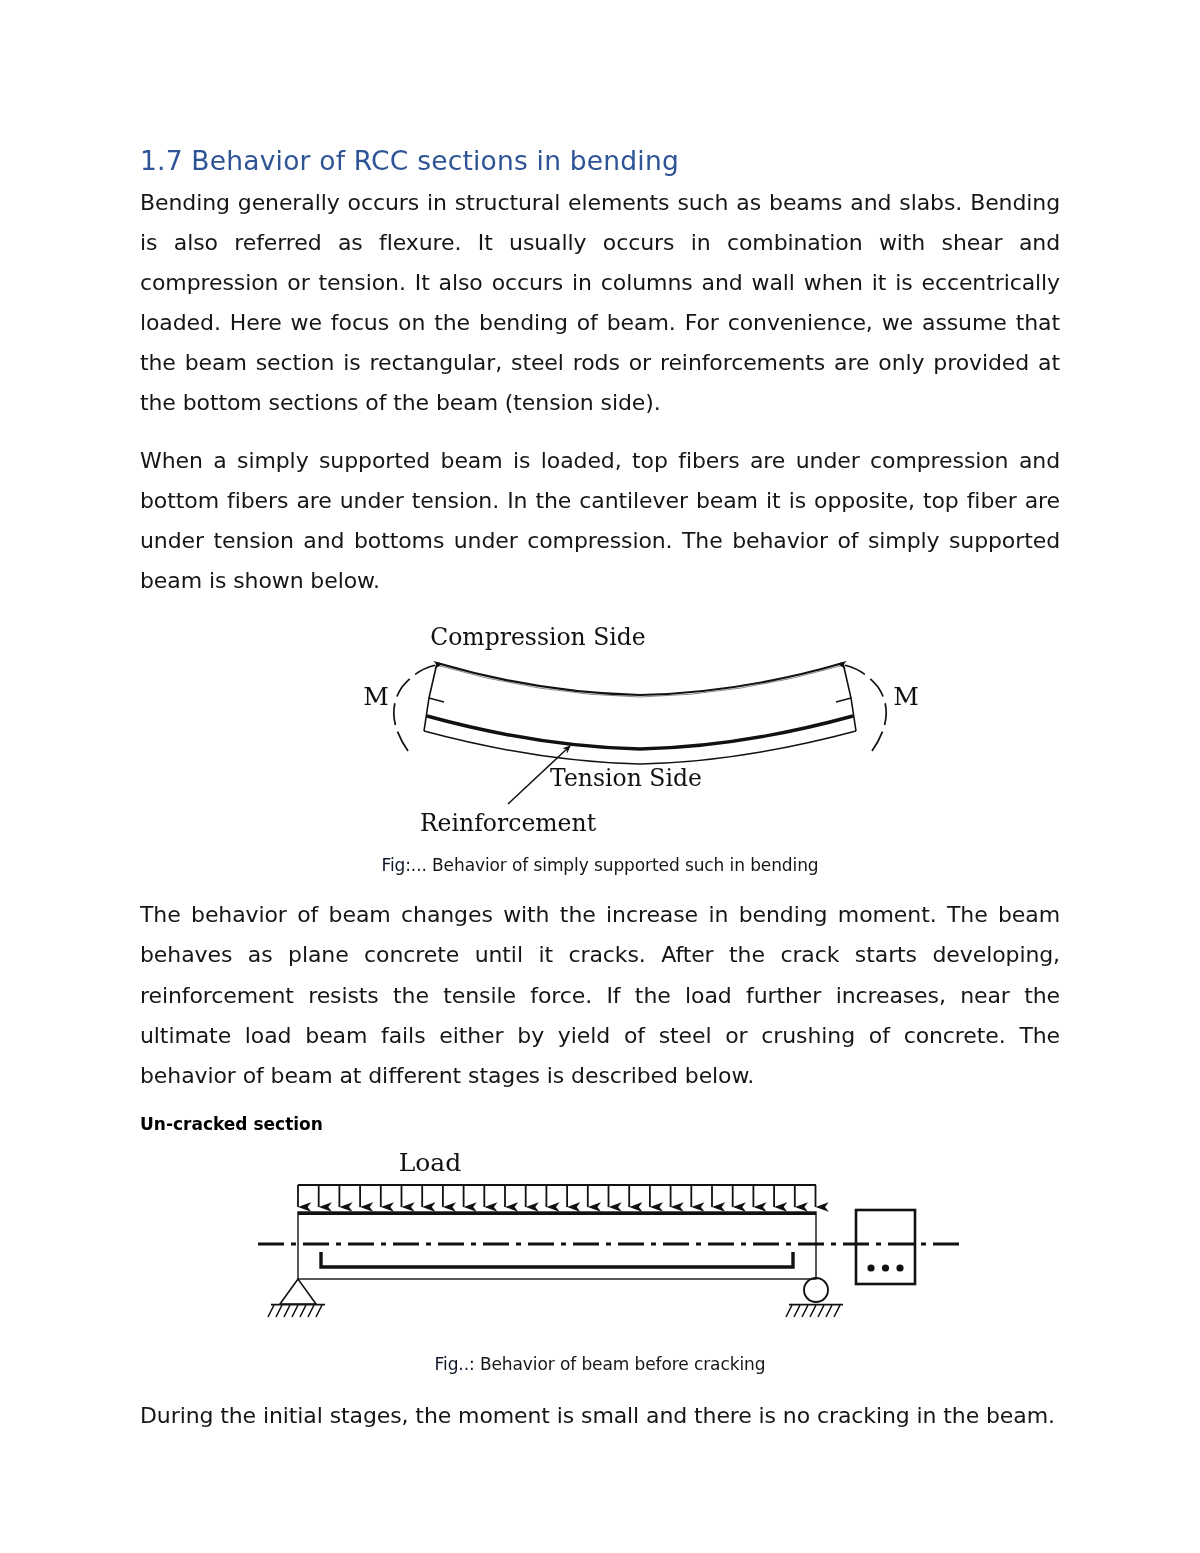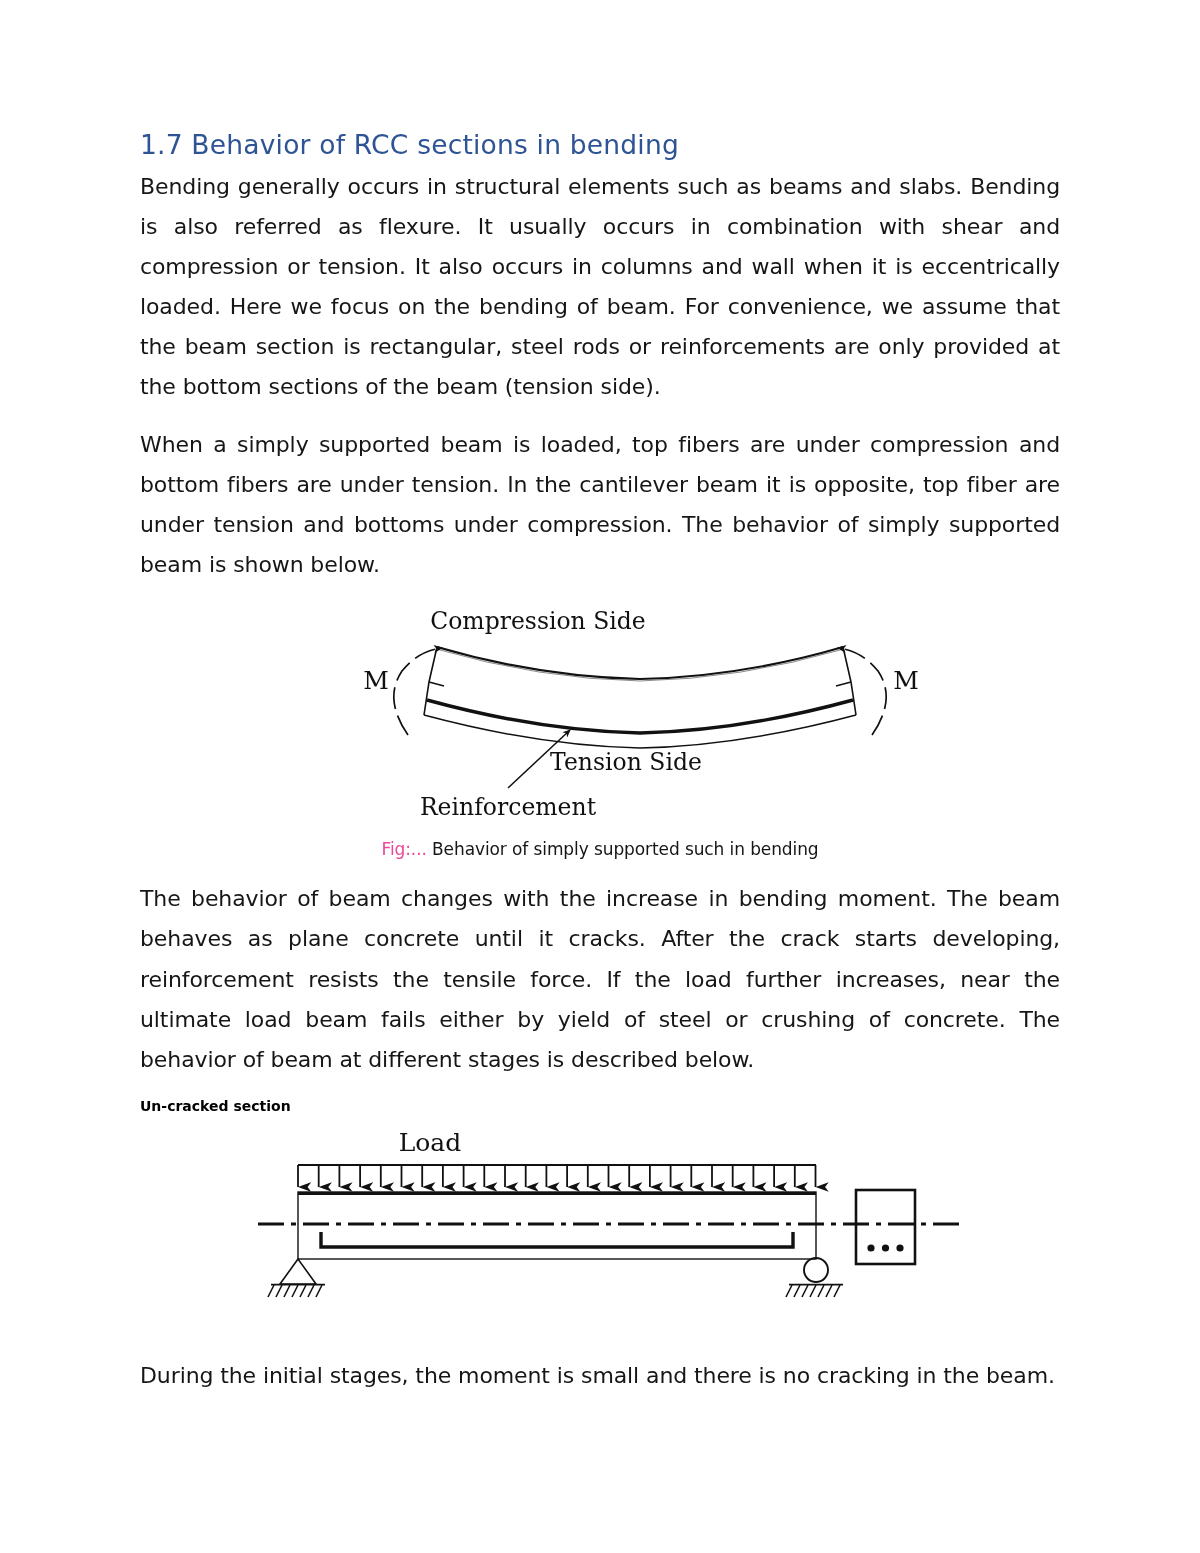--- a/index.html
+++ b/index.html
@@ -18,21 +18,21 @@
   .page {
     position: absolute;
     left: 0; top: 0;
     width: 1200px;
     height: 1553px;
     background: #ffffff;
   }
   .content {
     position: absolute;
     left: 140px;
-    top: 128px;
+    top: 144px;
     width: 920px;
   }
   h1.doc-heading {
     font-family: "DejaVu Sans", sans-serif;
     font-size: 26.5px;
     font-weight: normal;
     color: #2E5496;
     margin: 0 0 6px 0;
     letter-spacing: 0.2px;
     line-height: 1.25;
@@ -42,34 +42,34 @@
     font-size: 22px;
     line-height: 1.82;
     margin: 0 0 18px 0;
     text-align: justify;
     color: #161616;
     letter-spacing: -0.1px;
   }
   p.body-text.last { margin-bottom: 16px; }
   h2.sub-heading {
     font-family: "DejaVu Sans", sans-serif;
-    font-size: 14px;
+    font-size: 17px;
     font-weight: bold;
     margin: 0 0 4px 0;
     color: #000;
   }
   .fig-caption {
     font-family: "DejaVu Sans", sans-serif;
     font-size: 17px;
     text-align: center;
     color: #161616;
     margin: 0;
     letter-spacing: -0.1px;
   }
-  .fig-caption .fig-tag { color: #ec4899; }
+  .fig-caption .fig-tag { color: #0f172a; }
 
   
   .figure-1 {
     position: relative;
     width: 920px;
     height: 222px;
     margin: 4px 0 6px 0;
   }
   .figure-2 {
     position: relative;
@@ -223,19 +223,20 @@
         <g>
           <rect x="716" y="70" width="59" height="74" fill="none" stroke="#111" stroke-width="2.6"></rect>
           <circle cx="731" cy="128" r="3.6" fill="#111"></circle>
           <circle cx="745.5" cy="128" r="3.6" fill="#111"></circle>
           <circle cx="760" cy="128" r="3.6" fill="#111"></circle>
         </g>
       </svg>
     </div>
 
     <div class="cap-gap-2"></div>
+    <p class="fig-caption"><span class="fig-tag">Fig..:</span><span> Behavior of beam before cracking</span></p>
     <div class="after-cap-2"></div>
 
 
     <p class="body-text last">During the initial stages, the moment is small and there is no cracking in the beam.</p>
 
   </div>
 </div>
 
 </body></html>

